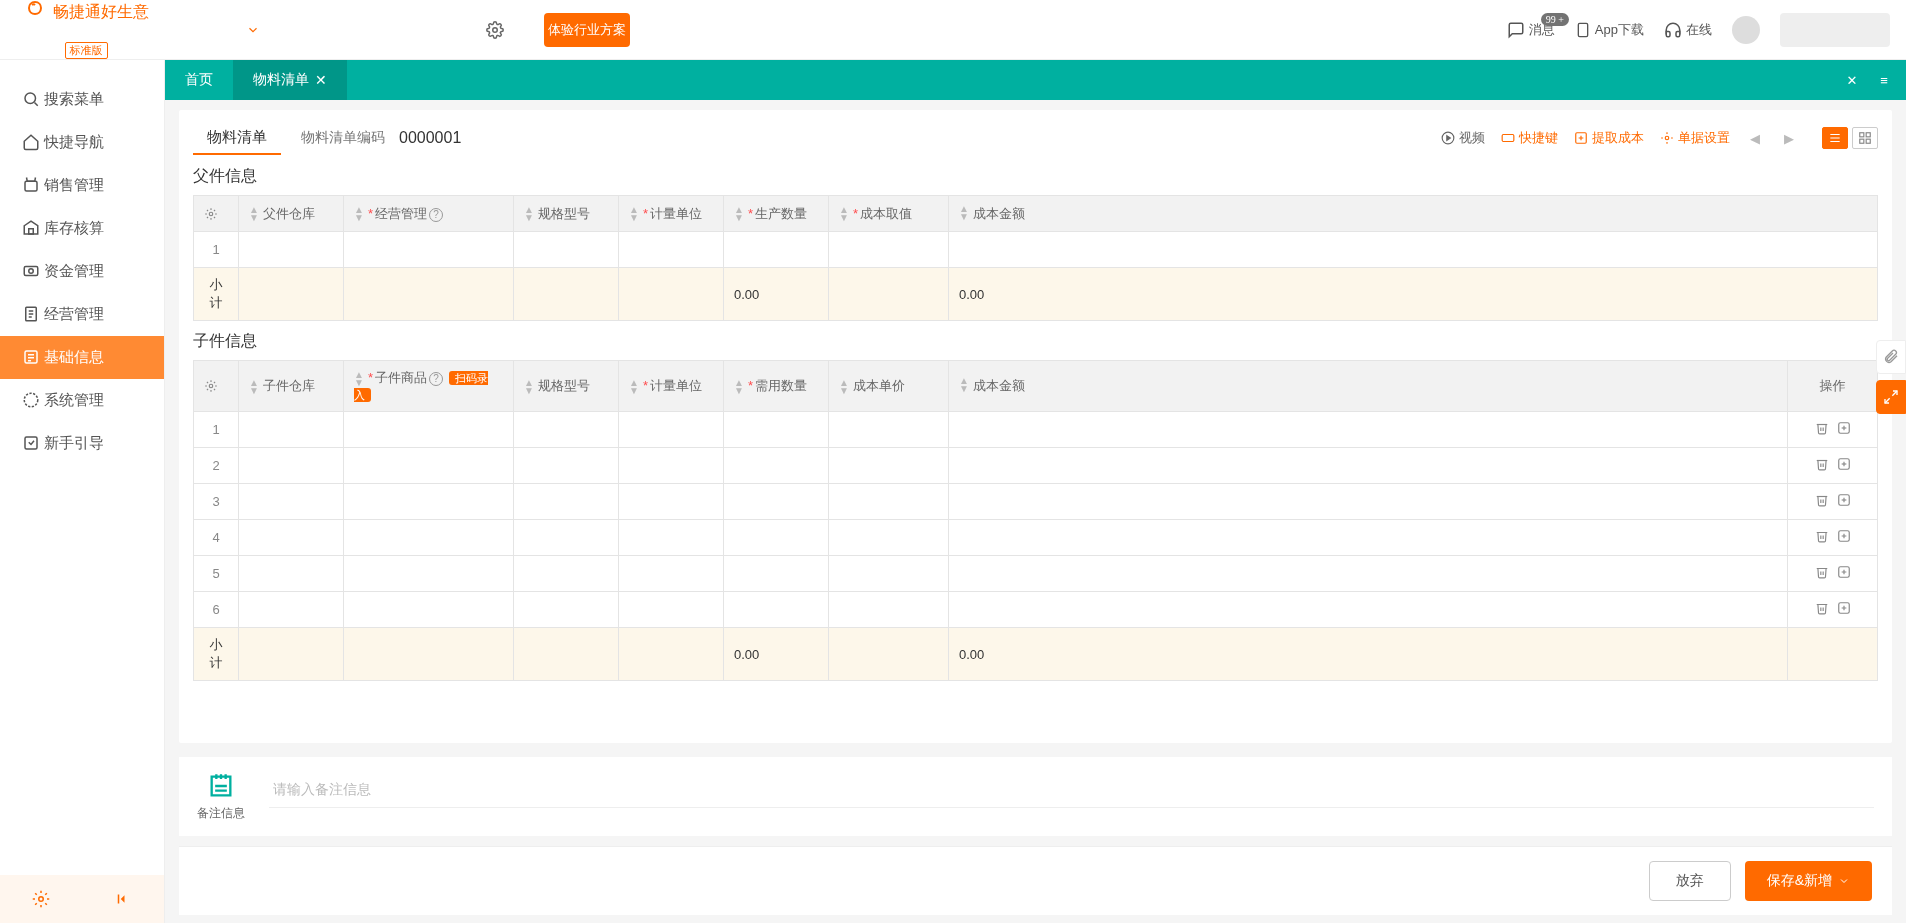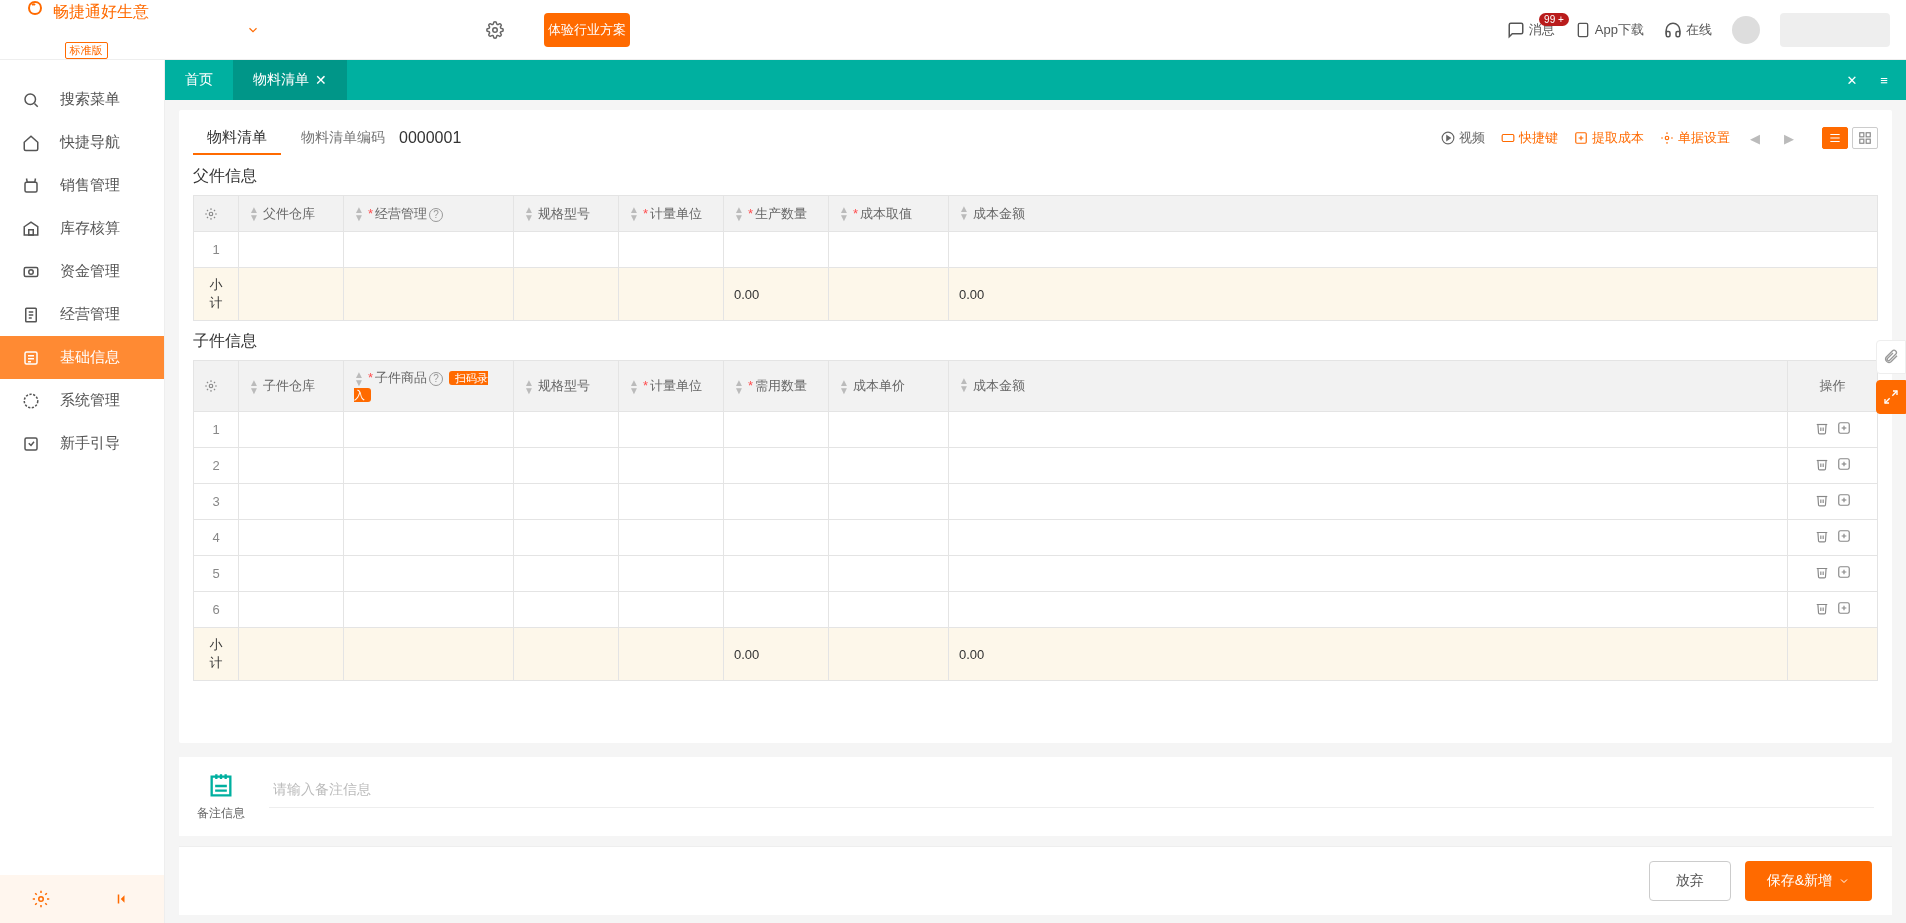--- a/index.html
+++ b/index.html
@@ -12,31 +12,31 @@
 .logo-row { display: flex; align-items: center; gap: 6px; }
 .logo-icon { width: 24px; height: 24px; color: #ff6a00; }
 .logo-text { color: #ff6a00; font-size: 16px; font-weight: 500; }
 .logo-sub { color: #ff6a00; font-size: 11px; border: 1px solid #ff6a00; padding: 0 4px; border-radius: 2px; margin-top: 18px; }
 .org-select { margin-left: 60px; display: flex; align-items: center; gap: 10px; cursor: pointer; color: #333; width: 220px; }
 .chevron-down { color: #ff6a00; }
 .gear-btn { margin-left: 10px; color: #666; cursor: pointer; }
 .orange-btn { background: #ff6a00; color: #fff; border: none; padding: 8px 4px; border-radius: 4px; margin-left: 20px; cursor: pointer; font-size: 13px; }
 .header-right { margin-left: auto; display: flex; align-items: center; gap: 20px; }
 .hr-item { display: flex; align-items: center; gap: 4px; color: #555; cursor: pointer; font-size: 13px; position: relative; }
-.badge { position: absolute; top: -8px; right: -14px; background: #b91c1c; color: #fff; border-radius: 10px; font-size: 10px; padding: 1px 5px; }
+.badge { position: absolute; top: -8px; right: -14px; background: #737373; color: #fff; border-radius: 10px; font-size: 10px; padding: 1px 5px; font-family: Liberation Serif, serif; }
 .avatar { width: 28px; height: 28px; border-radius: 50%; background: #ddd; }
 .profile-box { width: 110px; height: 34px; background: #eee; border-radius: 4px; }
 
 
 .body { flex: 1; display: flex; min-height: 0; }
 
 
 .sidebar { width: 165px; background: #fff; border-right: 1px solid #eee; display: flex; flex-direction: column; }
 .side-items { flex: 1; padding-top: 18px; }
-.side-item { display: flex; align-items: flex-end; gap: 20px; padding: 12px 22px; color: #555; cursor: pointer; font-size: 15px; }
+.side-item { display: flex; align-items: flex-start; gap: 4px; padding: 12px 22px; color: #555; cursor: pointer; font-size: 15px; }
 .side-item.active { background: #ff8a33; color: #fff; }
 .side-icon { width: 18px; height: 18px; display: inline-flex; align-items: center; justify-content: center; }
 .side-bottom { height: 48px; background: #fff6ee; display: flex; align-items: center; justify-content: space-around; }
 .side-bottom .sb { color: #ff6a00; cursor: pointer; }
 
 
 .main { flex: 1; display: flex; flex-direction: column; background: #f5f5f5; min-width: 0; }
 
 
 .tabs-bar { height: 40px; background: #00b0a0; display: flex; align-items: stretch; color: #fff; position: relative; }

